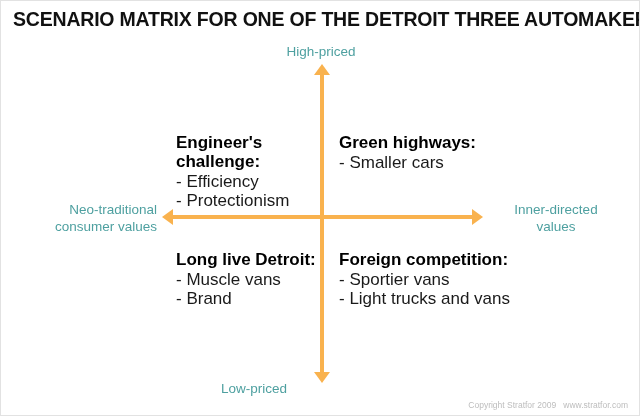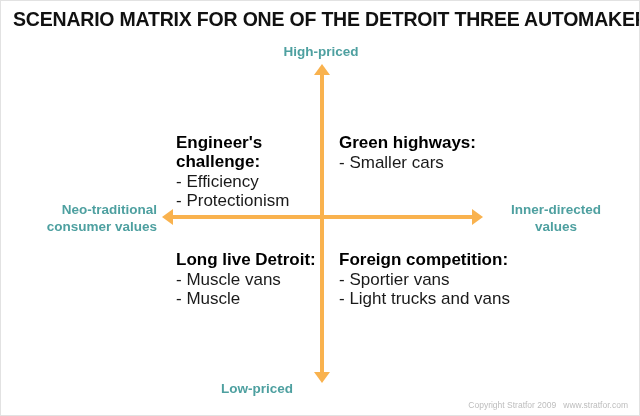--- a/index.html
+++ b/index.html
@@ -83,21 +83,21 @@
     border-top: 8px solid transparent;
     border-bottom: 8px solid transparent;
     border-left: 11px solid #F9B24E;
   }
 
   
   .axis-label {
     position: absolute;
     color: #4EA0A0;
     font-size: 13.5px;
-    font-weight: bold;
+    font-weight: normal;
     font-family: "Liberation Sans", sans-serif;
     line-height: 17px;
   }
   #label-top {
     left: 220px;
     top: 42px;
     width: 200px;
     text-align: center;
   }
   #label-bottom {
@@ -186,21 +186,21 @@
   </div>
 
   <div class="quadrant" id="quadrant-top-right">
     <div class="q-title">Green highways:</div>
     <div class="q-item">- Smaller cars</div>
   </div>
 
   <div class="quadrant" id="quadrant-bottom-left">
     <div class="q-title">Long live Detroit:</div>
     <div class="q-item">- Muscle vans</div>
-    <div class="q-item">- Muscle</div>
+    <div class="q-item">- Brand</div>
   </div>
 
   <div class="quadrant" id="quadrant-bottom-right">
     <div class="q-title">Foreign competition:</div>
     <div class="q-item">- Sportier vans</div>
     <div class="q-item">- Light trucks and vans</div>
   </div>
 
   <div id="footer">Copyright Stratfor 2009   www.stratfor.com</div>
 

